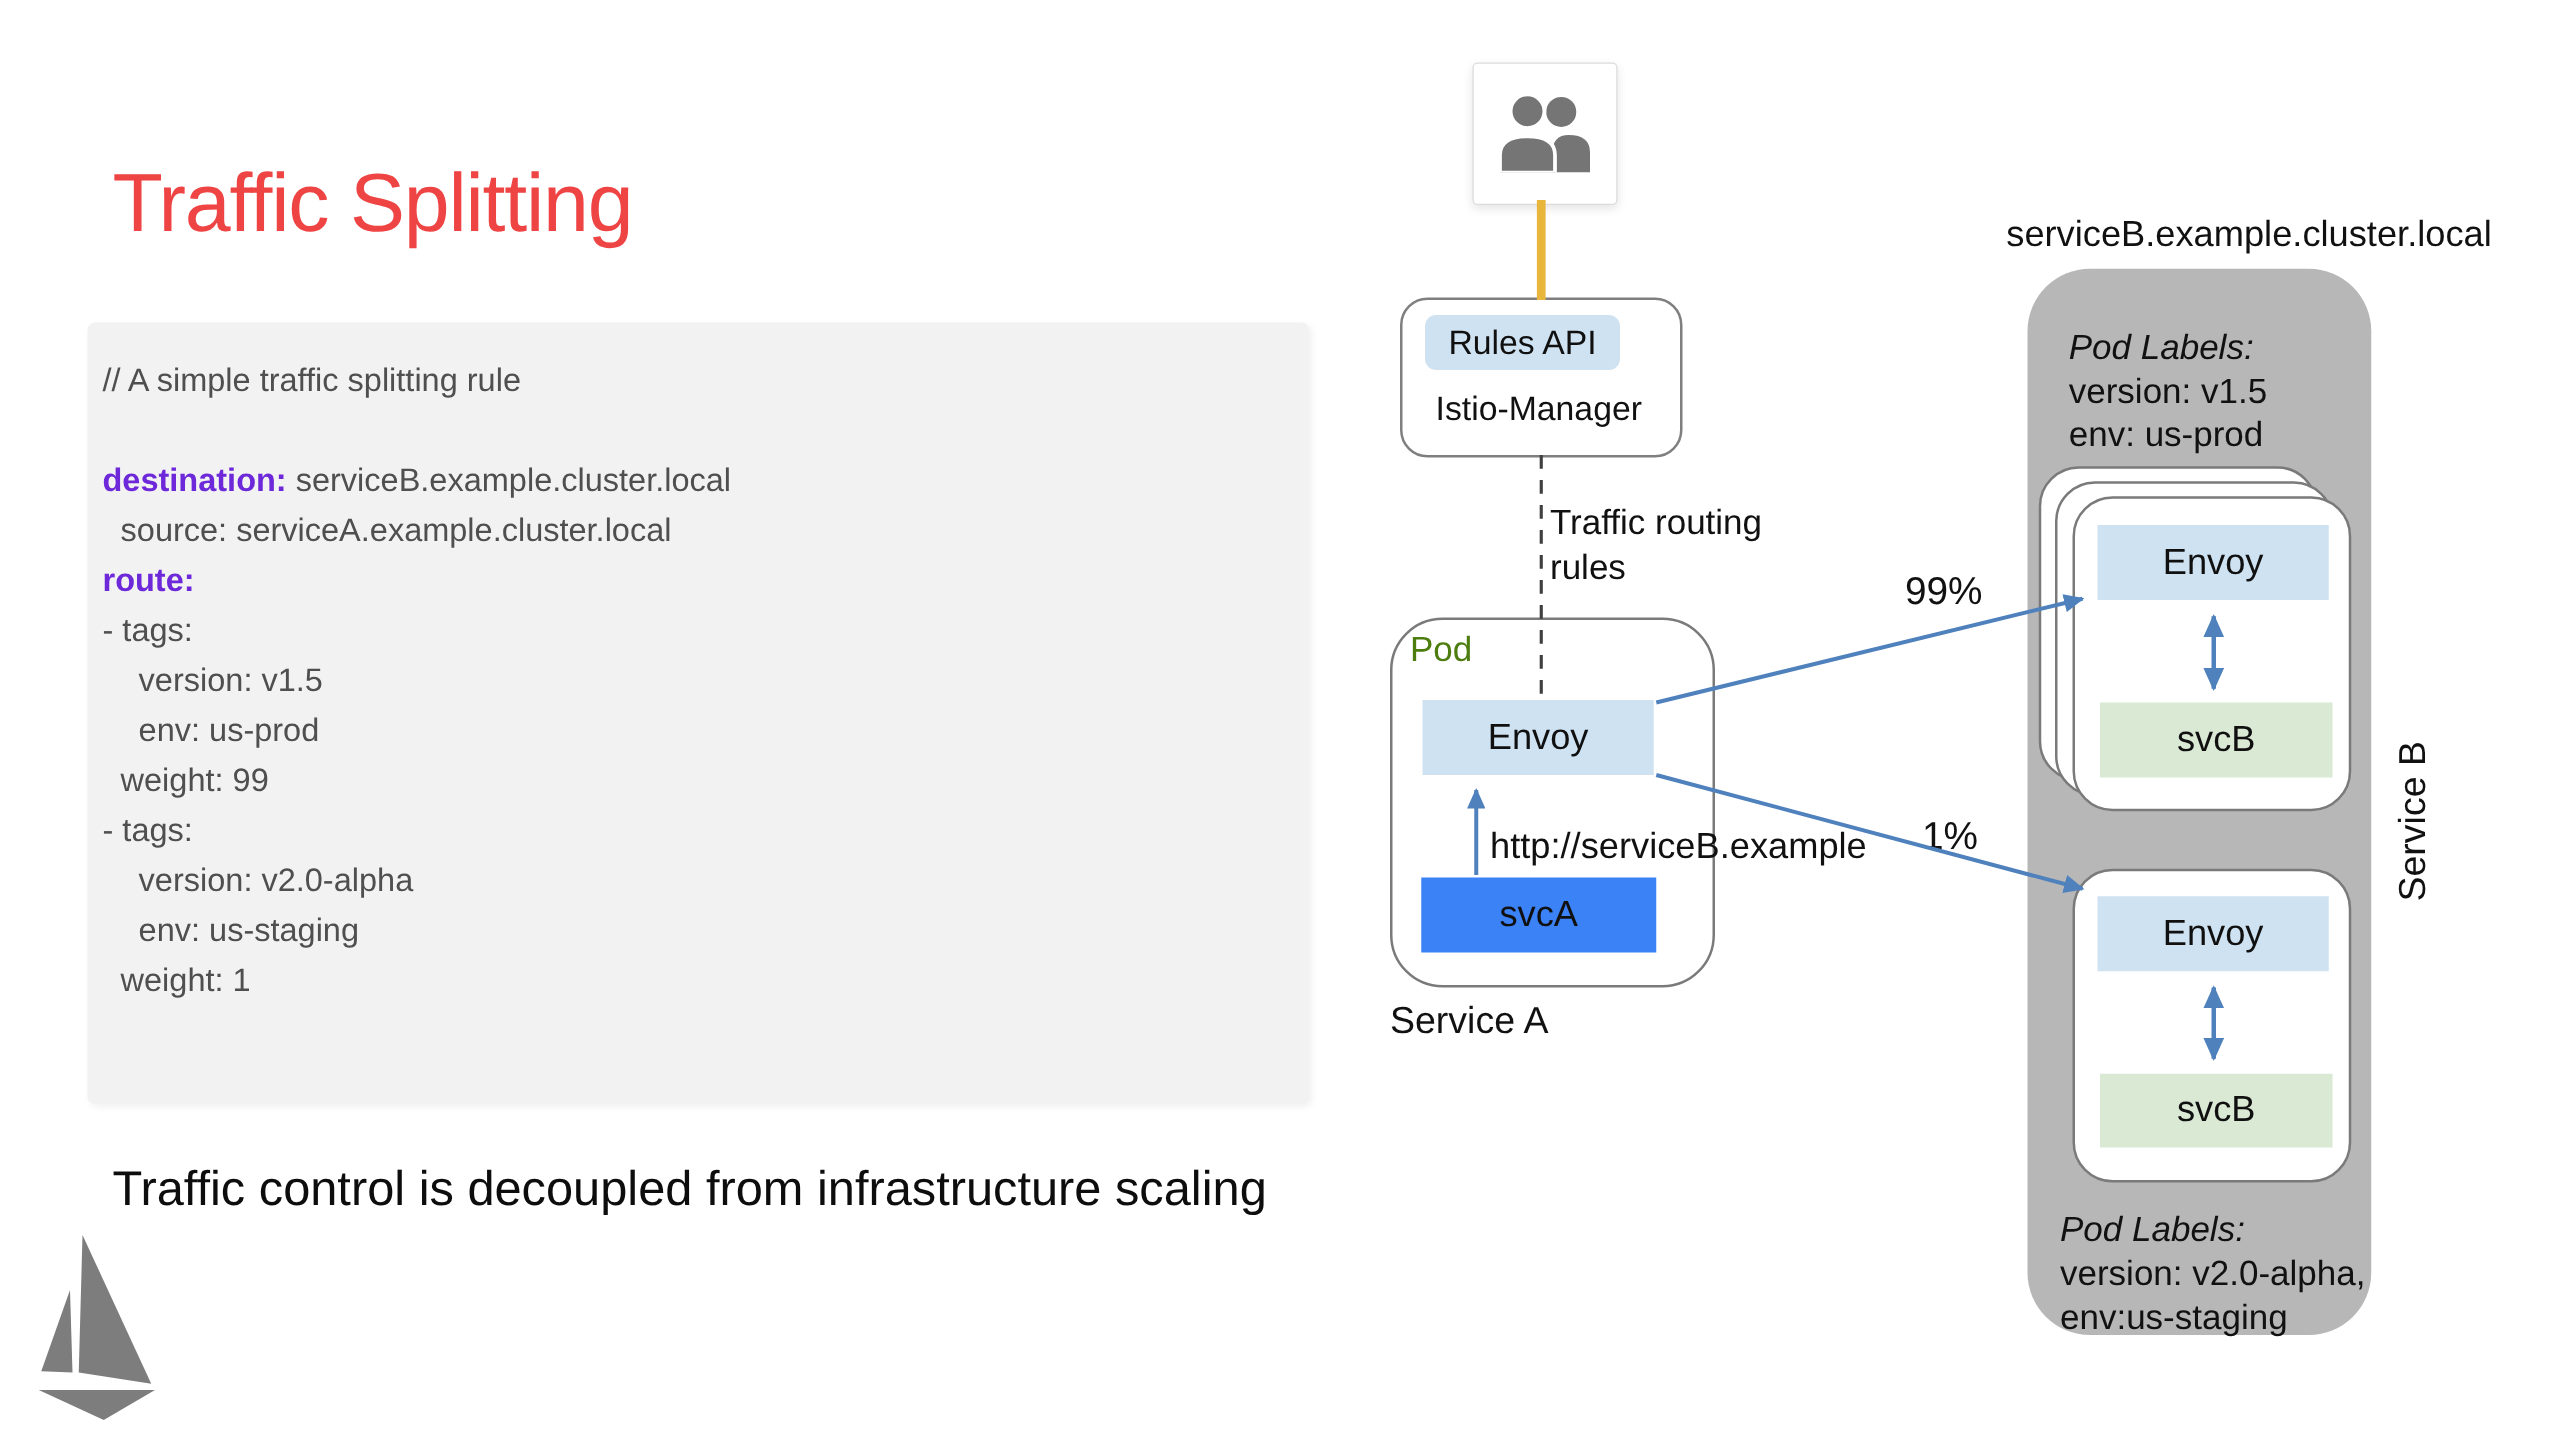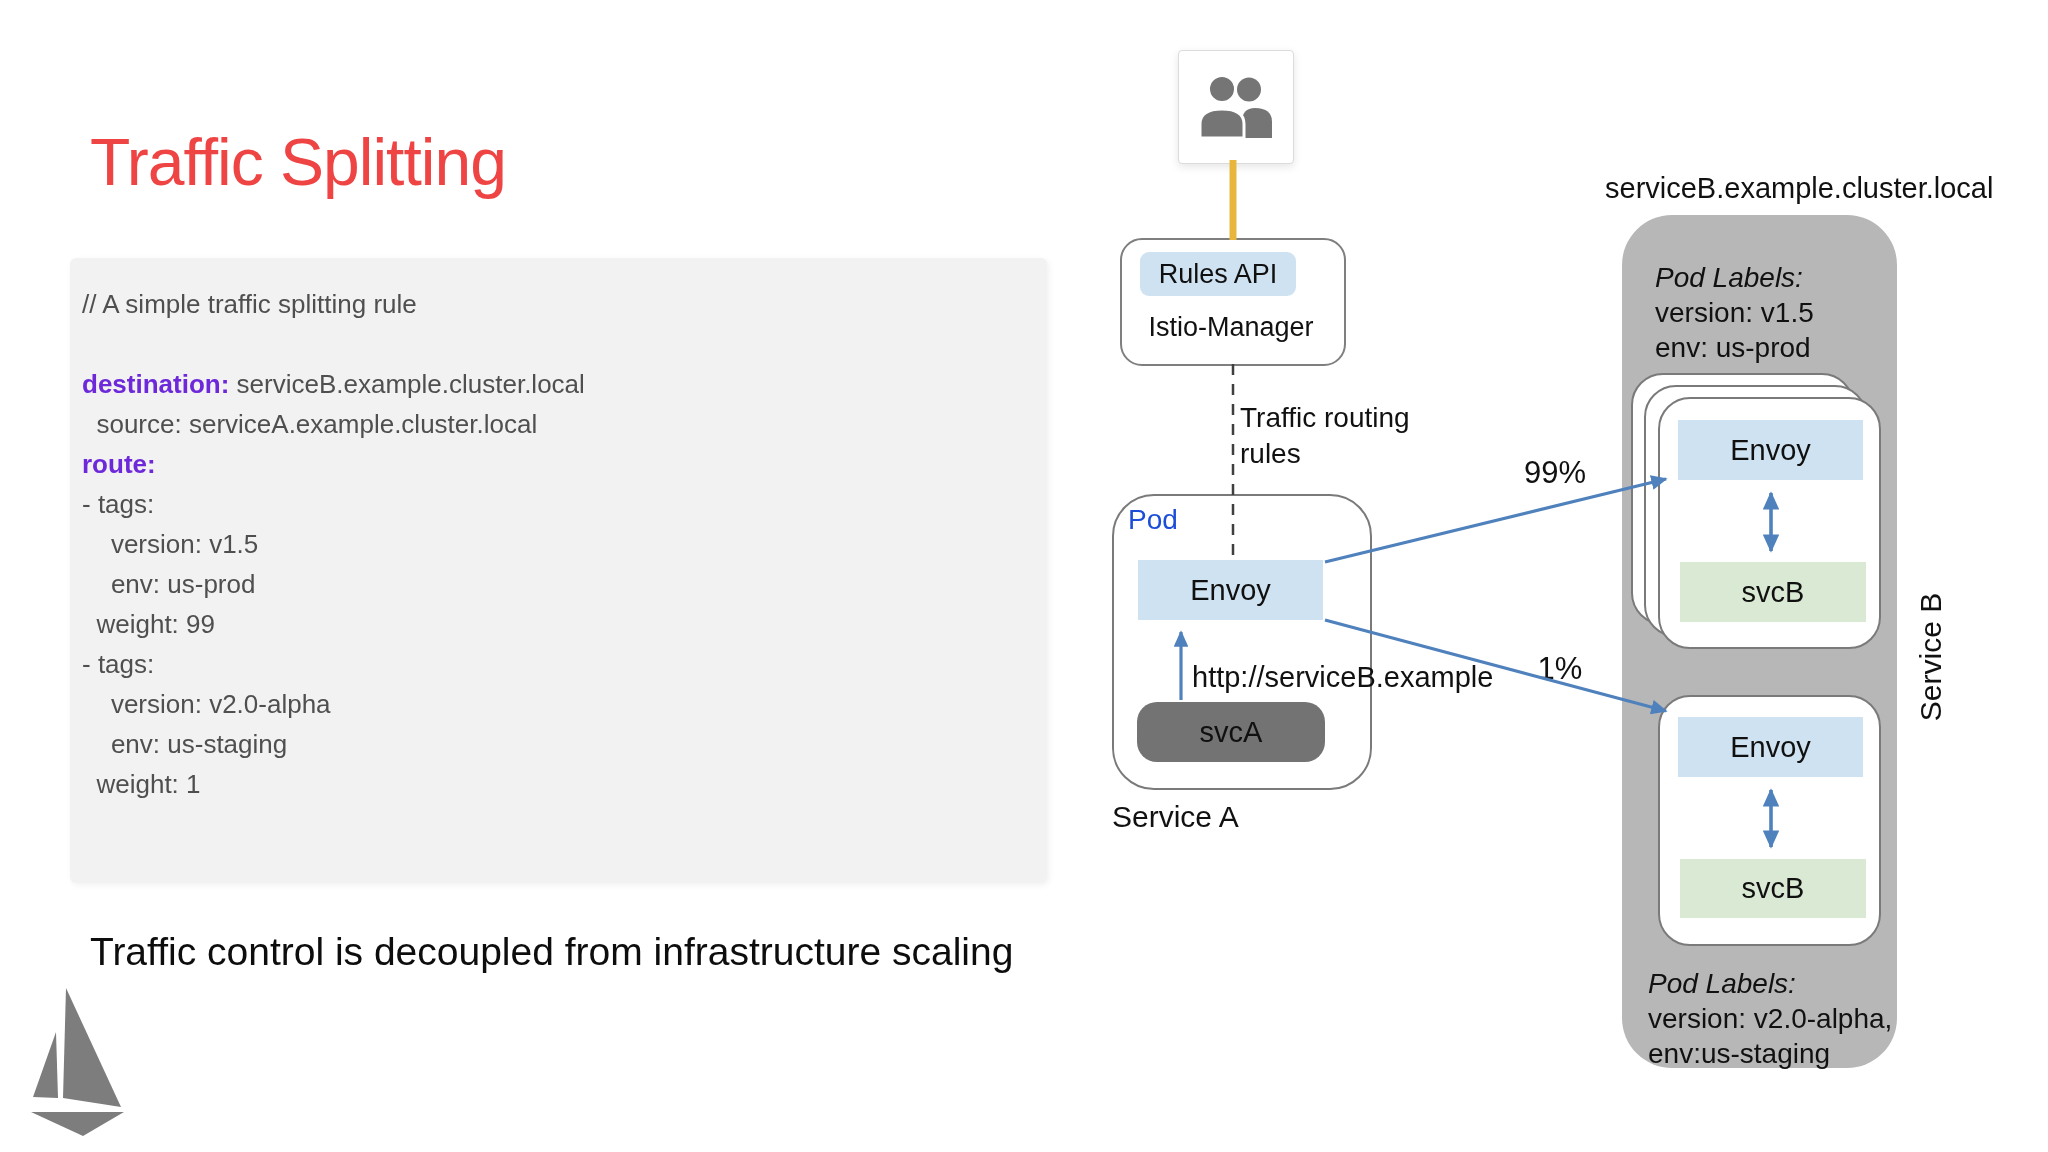--- a/index.html
+++ b/index.html
@@ -13,21 +13,21 @@
               box-shadow:2px 2px 6px rgba(0,0,0,0.06);padding:26px 0 0 12px;box-sizing:border-box;
               font-family:Liberation Sans, sans-serif;font-size:26px;line-height:40px;color:#4f4f4f;}
   .code-line{white-space:pre;min-height:40px;}
   .code-line b{color:#6d28d9;}
   .caption{left:90px;top:930px;font-size:39px;color:#0d0d0d;}
   .istio-logo{left:30px;top:985px;}
 
   
   .box-border{border:2px solid #7a7a7a;background:#fff;box-sizing:border-box;}
   .chip{display:flex;align-items:center;justify-content:center;font-size:29px;color:#101010;}
-  .lbl{font-size:28px;color:#1d4ed8;}
+  .lbl{font-size:28px;color:#4d7c0f;}
 
   
   .users-box{left:1178px;top:50px;width:114px;height:112px;background:#fff;border:1px solid #dcdcdc;
              border-radius:4px;box-shadow:0 3px 8px rgba(0,0,0,0.10);display:flex;align-items:center;justify-content:center;}
   .manager-box{left:1120px;top:238px;width:222px;height:124px;border:2px solid #7f7f7f;border-radius:22px;background:#fff;}
   .rules-pill{left:1140px;top:252px;width:156px;height:44px;border-radius:9px;font-size:27px;}
   .manager-name{left:1120px;top:312px;width:222px;text-align:center;font-size:27px;}
   .routing-note{left:1240px;top:400px;font-size:28px;line-height:36px;}
 
   
@@ -97,21 +97,21 @@
   <div class="abs manager-name">Istio-Manager</div>
 
   <div class="abs routing-note">
     <div>Traffic routing</div>
     <div>rules</div>
   </div>
 
   <div class="abs podA box-border"></div>
   <div class="abs podA-label lbl">Pod</div>
   <div class="abs envoyA chip" style="background-color: rgb(207, 226, 241);">Envoy</div>
-  <div class="abs svcA chip" style="background-color: #737373; border-radius: 20px;">svcA</div>
+  <div class="abs svcA chip" style="background-color: #3b82f6;">svcA</div>
   <div class="abs request-label">http://serviceB.example</div>
   <div class="abs serviceA-caption">Service A</div>
 
   <div class="abs hostname">serviceB.example.cluster.local</div>
   <div class="abs svcB-container" style="background-color: rgb(183, 183, 183);"></div>
 
   <div class="abs labels-block" style="left:1655px;top:260px;">
     <div class="it">Pod Labels:</div>
     <div>version: v1.5</div>
     <div>env: us-prod</div>

